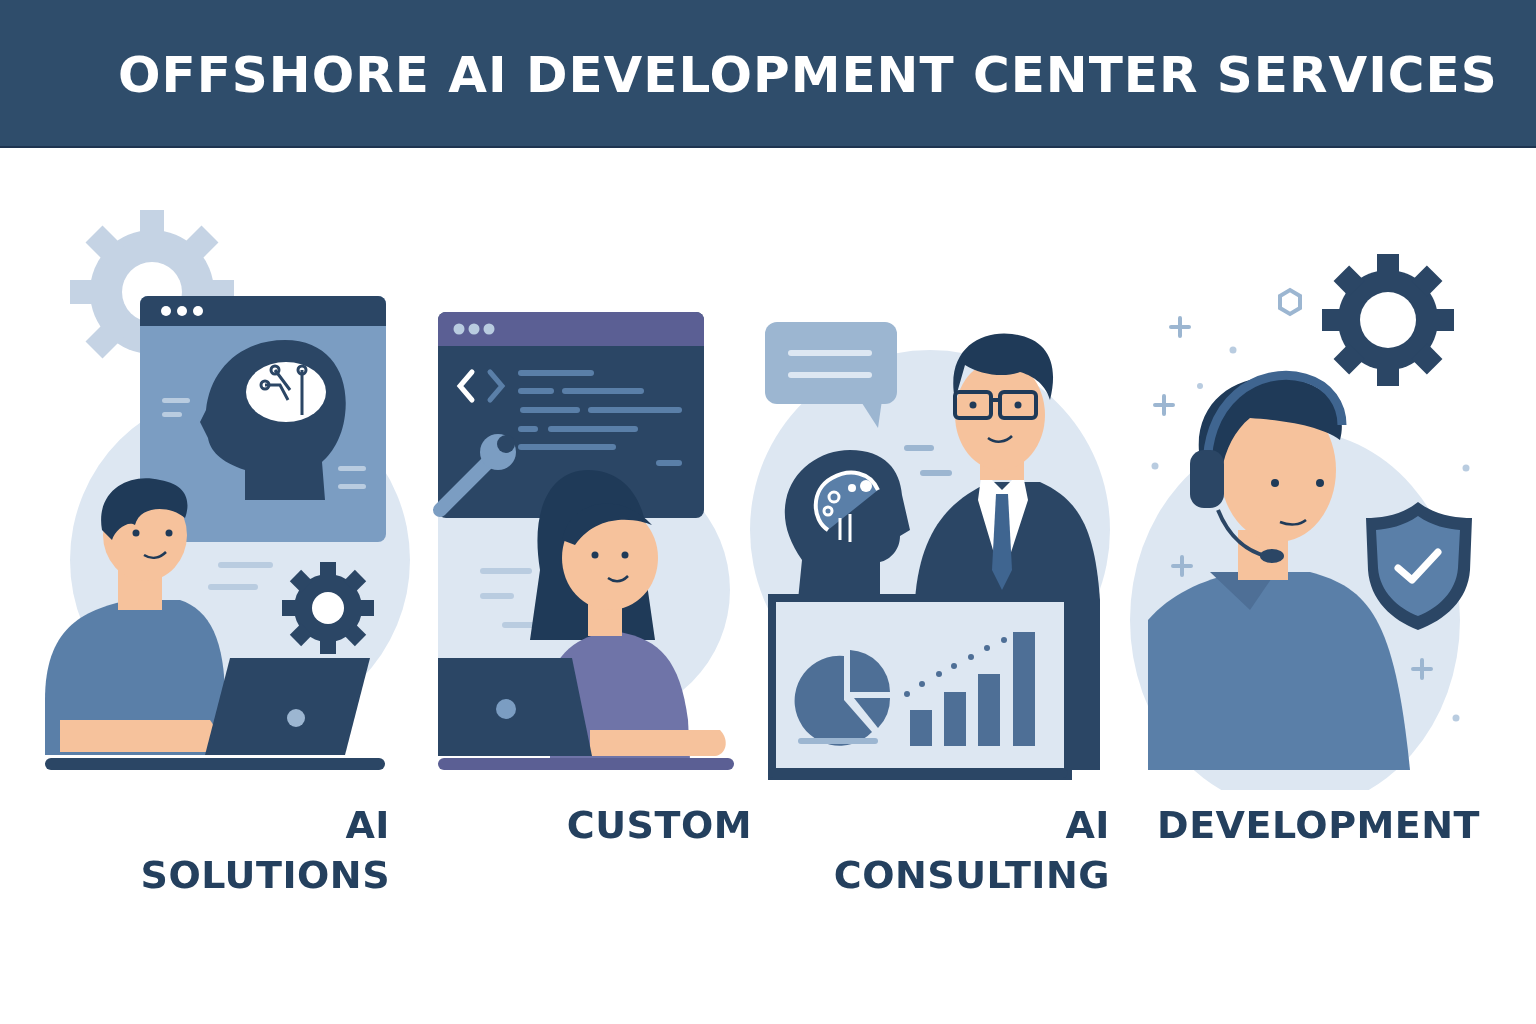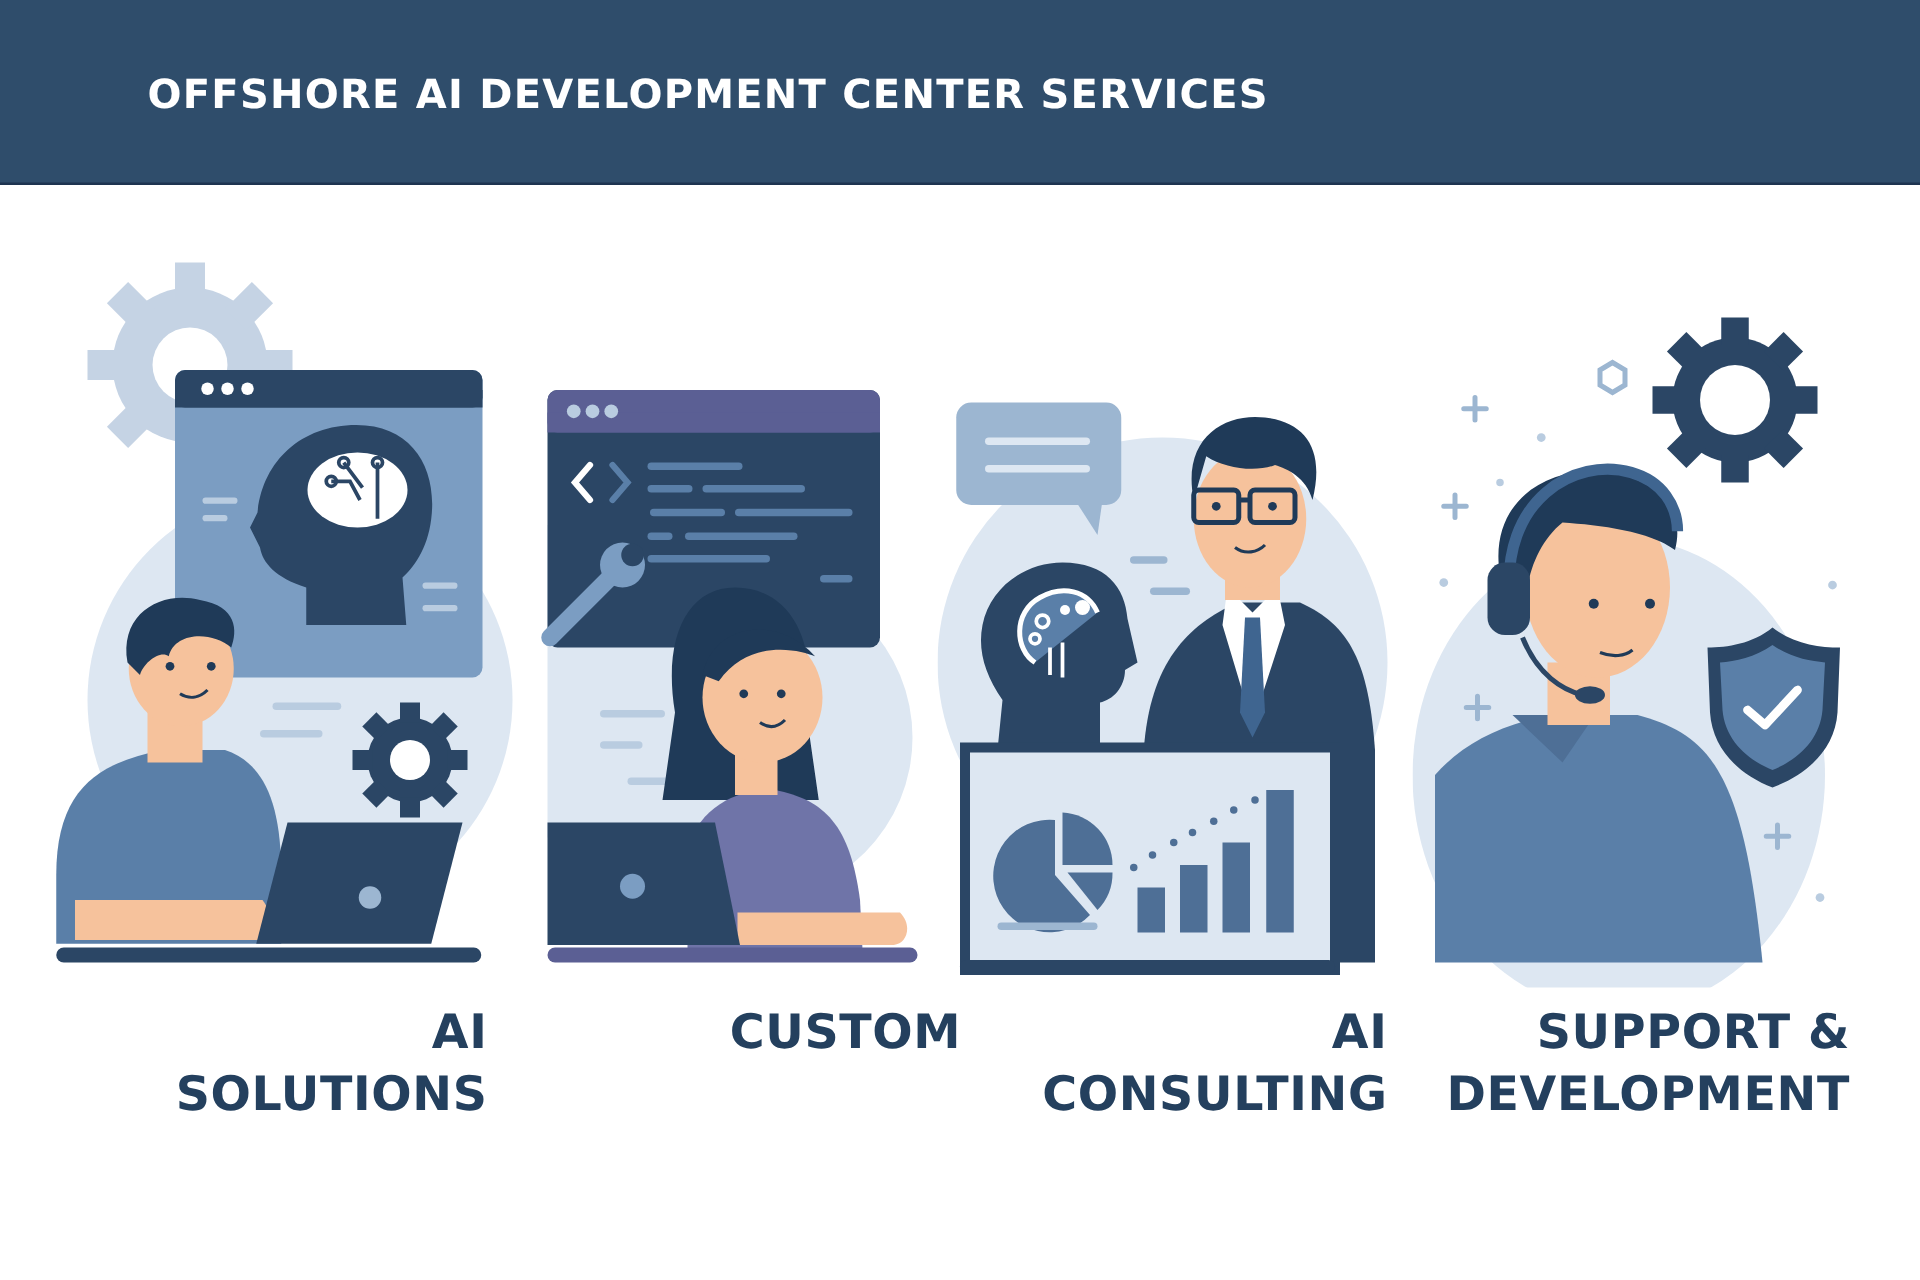--- a/index.html
+++ b/index.html
@@ -1,18 +1,18 @@
 <!DOCTYPE html>
 <html><head>
 <meta charset="utf-8">
 <style>
   html,body{margin:0;padding:0;}
   body{width:1536px;height:1024px;background:#ffffff;position:relative;overflow:hidden;font-family:"DejaVu Sans",sans-serif;}
   .banner{position:absolute;left:0;top:0;width:1536px;height:146px;background:#2f4d6b;border-bottom:2px solid #1e3450;}
-  .banner h1{position:absolute;left:118px;top:40px;margin:0;color:#fff;font-family:"DejaVu Sans",sans-serif;font-weight:bold;font-size:32px;letter-spacing:1px;line-height:70px;}
+  .banner h1{position:absolute;left:118px;top:40px;margin:0;color:#fff;font-family:"DejaVu Sans",sans-serif;font-weight:bold;font-size:50px;letter-spacing:1px;line-height:70px;}
   .panel{position:absolute;top:200px;height:590px;}
   .panel svg{position:absolute;left:0;top:0;}
   .caption{position:absolute;top:800px;text-align:right;color:#24405e;font-family:"DejaVu Sans",sans-serif;font-weight:bold;font-size:38px;line-height:50px;letter-spacing:0.5px;}
   .caption div{white-space:nowrap;}
 </style>
 </head>
 <body>
 
 <div class="banner">
   <h1>OFFSHORE AI DEVELOPMENT CENTER SERVICES</h1>
@@ -263,23 +263,22 @@
       <path d="M88 310 C100 340 120 352 136 356" stroke="#2b4665" stroke-width="4" fill="none"></path>
       <ellipse cx="142" cy="356" rx="12" ry="7" fill="#2b4665"></ellipse>
     </g>
   </svg>
 </div>
 
 <div class="caption" style="left:60px;width:330px;">
   <div>AI</div>
   <div>SOLUTIONS</div>
 </div>
-<div class="caption" style="left:429px;width:340px;">
+<div class="caption" style="left:412px;width:340px;">
   <div>CUSTOM</div>
 </div>
 <div class="caption" style="left:770px;width:340px;">
   <div>AI</div>
   <div>CONSULTING</div>
 </div>
 <div class="caption" style="left:1140px;width:340px;">
-  <div>SUPPORT &amp;</div>
   <div>DEVELOPMENT</div>
 </div>
 
 </body></html>

